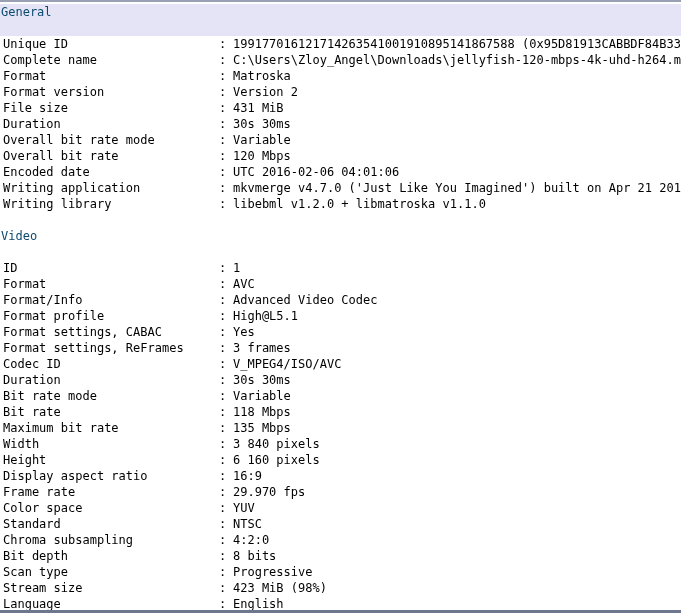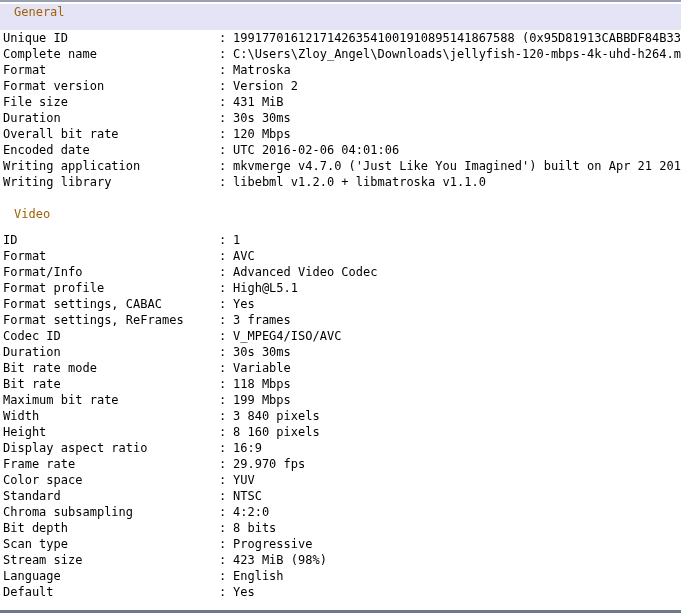--- a/index.html
+++ b/index.html
@@ -28,25 +28,25 @@
   .pane {
     position: relative;
     width: 681px;
     padding-top: 2px;
     overflow: hidden;
     white-space: nowrap;
   }
 
   
   .section-head {
-    height: 26px;
+    height: 32px;
     line-height: 16px;
     font-size: 12px;
-    color: #a16207;
-    padding-left: 14px;
+    color: #0c4a6e;
+    padding-left: 1px;
     white-space: pre;
     overflow: hidden;
   }
   .section-head.highlight {
     background: #e4e4f6;
   }
 
   
   .row {
     height: 16px;
@@ -88,39 +88,40 @@
 
 <div id="app">
   <div class="pane" id="pane">
       <div class="section-head highlight">General</div>
       <div class="row"><span class="key">Unique ID</span><span class="sep">:</span><span class="val">199177016121714263541001910895141867588 (0x95D81913CABBDF84B3360</span></div>
       <div class="row"><span class="key">Complete name</span><span class="sep">:</span><span class="val">C:\Users\Zloy_Angel\Downloads\jellyfish-120-mbps-4k-uhd-h264.mkv</span></div>
       <div class="row"><span class="key">Format</span><span class="sep">:</span><span class="val">Matroska</span></div>
       <div class="row"><span class="key">Format version</span><span class="sep">:</span><span class="val">Version 2</span></div>
       <div class="row"><span class="key">File size</span><span class="sep">:</span><span class="val">431 MiB</span></div>
       <div class="row"><span class="key">Duration</span><span class="sep">:</span><span class="val">30s 30ms</span></div>
+      <div class="row"><span class="key">Overall bit rate mode</span><span class="sep">:</span><span class="val">Variable</span></div>
       <div class="row"><span class="key">Overall bit rate</span><span class="sep">:</span><span class="val">120 Mbps</span></div>
       <div class="row"><span class="key">Encoded date</span><span class="sep">:</span><span class="val">UTC 2016-02-06 04:01:06</span></div>
       <div class="row"><span class="key">Writing application</span><span class="sep">:</span><span class="val">mkvmerge v4.7.0 ('Just Like You Imagined') built on Apr 21 2011</span></div>
       <div class="row"><span class="key">Writing library</span><span class="sep">:</span><span class="val">libebml v1.2.0 + libmatroska v1.1.0</span></div>
       <div class="spacer"></div>
       <div class="section-head">Video</div>
       <div class="row"><span class="key">ID</span><span class="sep">:</span><span class="val">1</span></div>
       <div class="row"><span class="key">Format</span><span class="sep">:</span><span class="val">AVC</span></div>
       <div class="row"><span class="key">Format/Info</span><span class="sep">:</span><span class="val">Advanced Video Codec</span></div>
       <div class="row"><span class="key">Format profile</span><span class="sep">:</span><span class="val">High@L5.1</span></div>
       <div class="row"><span class="key">Format settings, CABAC</span><span class="sep">:</span><span class="val">Yes</span></div>
       <div class="row"><span class="key">Format settings, ReFrames</span><span class="sep">:</span><span class="val">3 frames</span></div>
       <div class="row"><span class="key">Codec ID</span><span class="sep">:</span><span class="val">V_MPEG4/ISO/AVC</span></div>
       <div class="row"><span class="key">Duration</span><span class="sep">:</span><span class="val">30s 30ms</span></div>
       <div class="row"><span class="key">Bit rate mode</span><span class="sep">:</span><span class="val">Variable</span></div>
       <div class="row"><span class="key">Bit rate</span><span class="sep">:</span><span class="val">118 Mbps</span></div>
-      <div class="row"><span class="key">Maximum bit rate</span><span class="sep">:</span><span class="val">199 Mbps</span></div>
+      <div class="row"><span class="key">Maximum bit rate</span><span class="sep">:</span><span class="val">135 Mbps</span></div>
       <div class="row"><span class="key">Width</span><span class="sep">:</span><span class="val">3 840 pixels</span></div>
-      <div class="row"><span class="key">Height</span><span class="sep">:</span><span class="val">8 160 pixels</span></div>
+      <div class="row"><span class="key">Height</span><span class="sep">:</span><span class="val">6 160 pixels</span></div>
       <div class="row"><span class="key">Display aspect ratio</span><span class="sep">:</span><span class="val">16:9</span></div>
       <div class="row"><span class="key">Frame rate</span><span class="sep">:</span><span class="val">29.970 fps</span></div>
       <div class="row"><span class="key">Color space</span><span class="sep">:</span><span class="val">YUV</span></div>
       <div class="row"><span class="key">Standard</span><span class="sep">:</span><span class="val">NTSC</span></div>
       <div class="row"><span class="key">Chroma subsampling</span><span class="sep">:</span><span class="val">4:2:0</span></div>
       <div class="row"><span class="key">Bit depth</span><span class="sep">:</span><span class="val">8 bits</span></div>
       <div class="row"><span class="key">Scan type</span><span class="sep">:</span><span class="val">Progressive</span></div>
       <div class="row"><span class="key">Stream size</span><span class="sep">:</span><span class="val">423 MiB (98%)</span></div>
       <div class="row"><span class="key">Language</span><span class="sep">:</span><span class="val">English</span></div>
       <div class="row"><span class="key">Default</span><span class="sep">:</span><span class="val">Yes</span></div>

